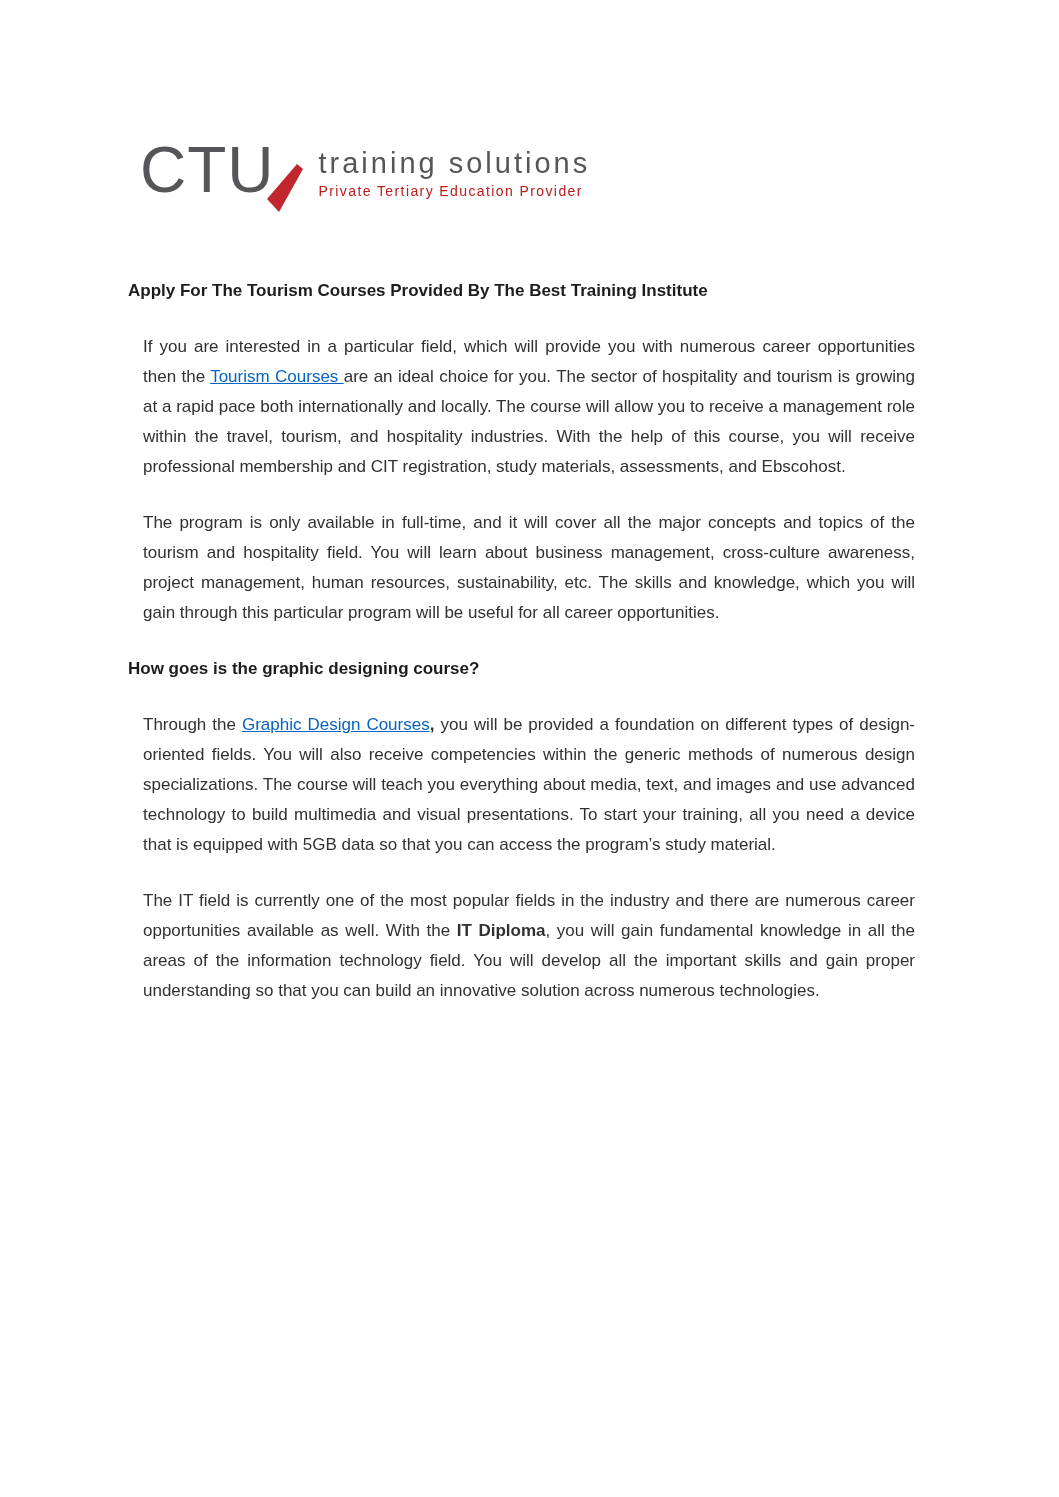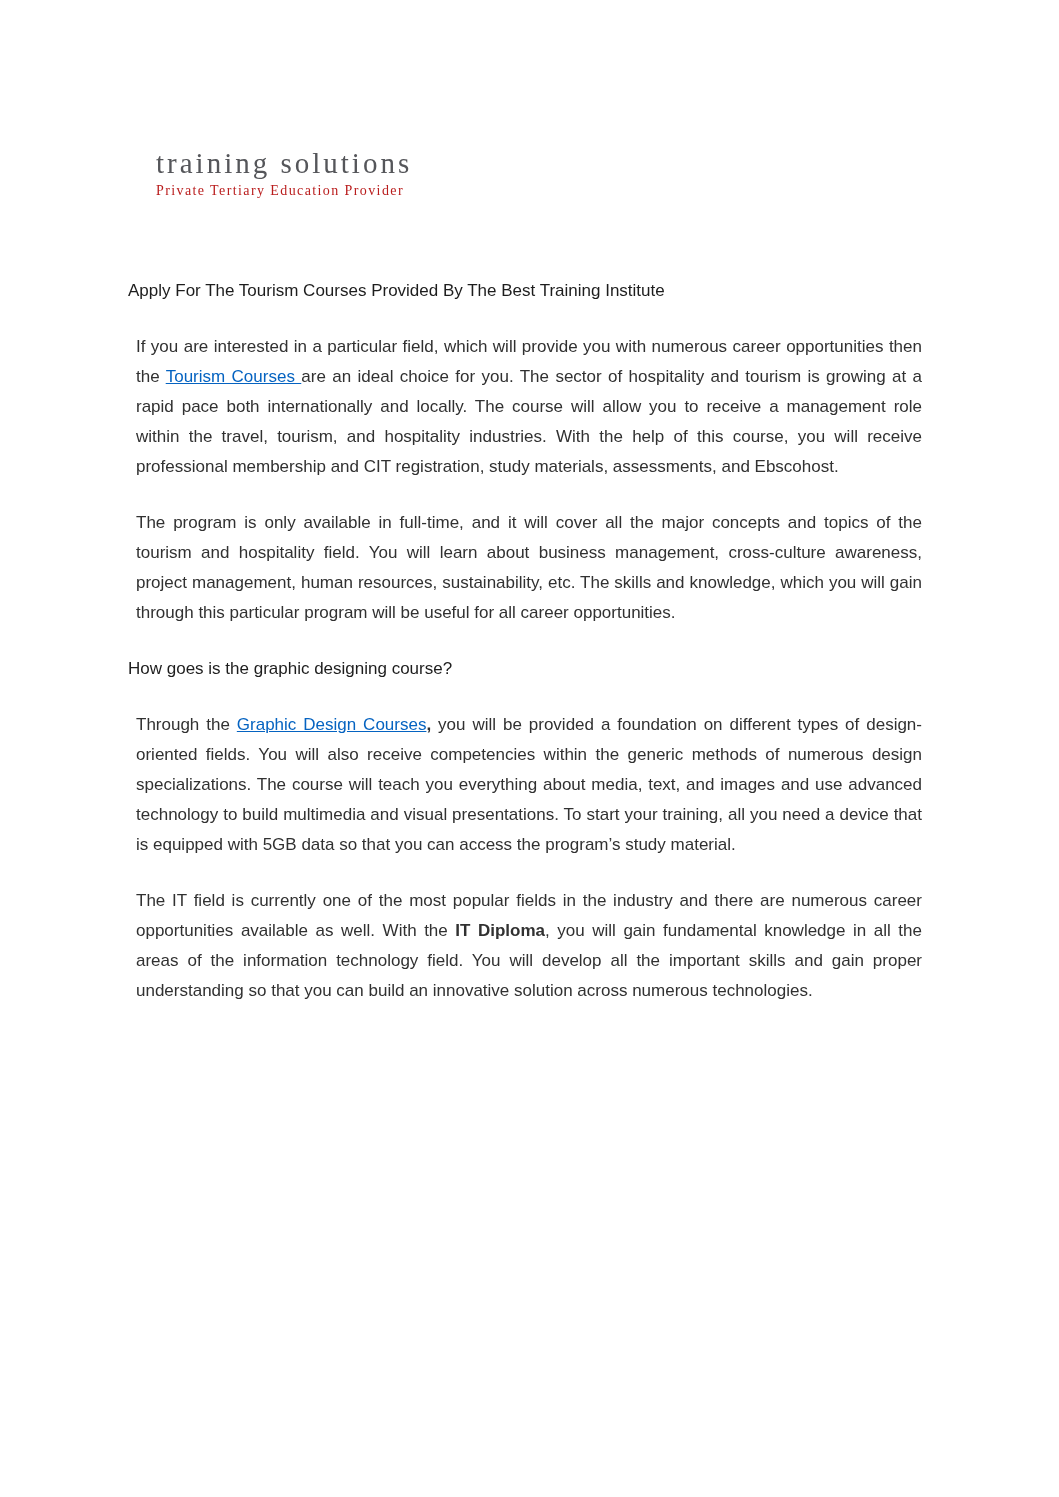--- a/index.html
+++ b/index.html
@@ -37,63 +37,70 @@
     color: #55565a;
   }
   .logo-slash {
     display: inline-block;
     margin-left: -8px;
     margin-top: 26px;
   }
   .logo-text {
     margin-left: 16px;
     margin-top: 10px;
-    font-family: Liberation Serif, serif;
   }
   .tagline1 {
     font-size: 29px;
     line-height: 1.1;
     color: #55565a;
     letter-spacing: 3px;
   }
   .tagline2 {
     font-size: 14px;
     color: #b91c1c;
     letter-spacing: 1.4px;
     margin-top: 3px;
   }
 
   
   .h {
     font-size: 17px;
-    font-weight: 400;
+    font-weight: 700;
     color: #1d1d1d;
     margin: 26px 0;
     line-height: 30px;
   }
   .para {
     font-size: 17px;
     line-height: 30px;
     text-align: justify;
-    margin: 26px 8px;
+    margin: 26px 15px;
     color: #313131;
   }
   .para a {
     color: #0563c1;
     text-decoration: underline;
     cursor: pointer;
   }
   .seg-bold { font-weight: 700; }
 </style>
 </head>
 <body>
 
 <div class="page">
 
   <div class="logo">
+    <div class="logo-mark">
+      <span class="ctu">CTU</span>
+      <span class="logo-slash">
+        <svg width="36" height="48" viewBox="0 0 36 48" aria-hidden="true">
+          <polygon points="30,0 36,5 12,48 0,35" fill="#c0272d"></polygon>
+        </svg>
+      </span>
+    </div>
     <div class="logo-text">
       <div class="tagline1">training solutions</div>
       <div class="tagline2">Private Tertiary Education Provider</div>
     </div>
   </div>
 
   <h1 class="h">Apply For The Tourism Courses Provided By The Best Training Institute</h1>
 
   <p class="para"><span>If you are interested in a particular field, which will provide you with numerous career opportunities then the </span><a href="#">Tourism Courses </a><span>are an ideal choice for you. The sector of hospitality and tourism is growing at a rapid pace both internationally and locally. The course will allow you to receive a management role within the travel, tourism, and hospitality industries. With the help of this course, you will receive professional membership and CIT registration, study materials, assessments, and Ebscohost.</span></p>
 

